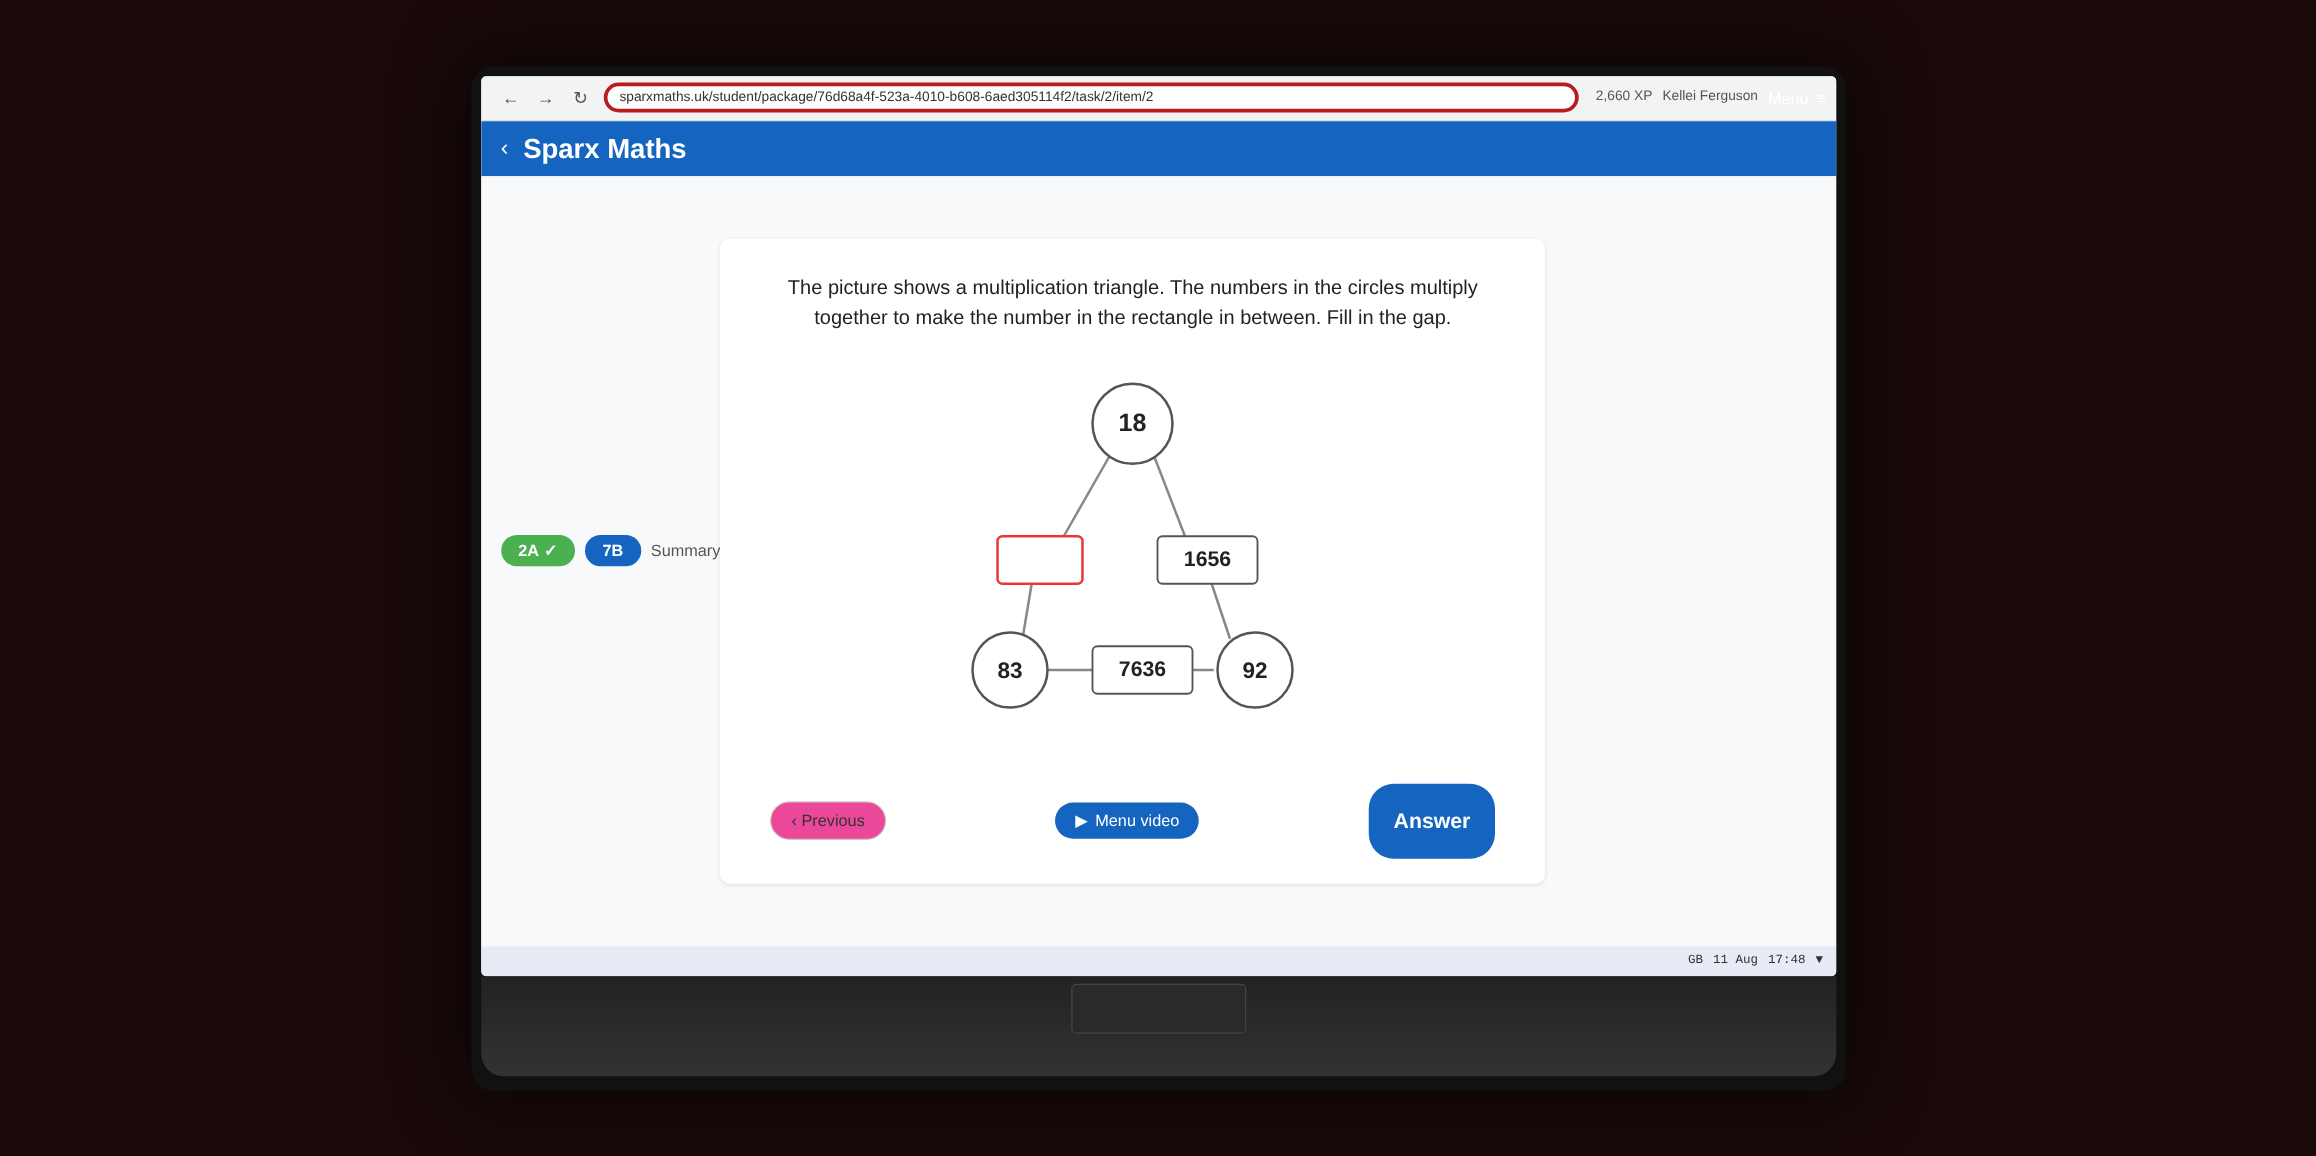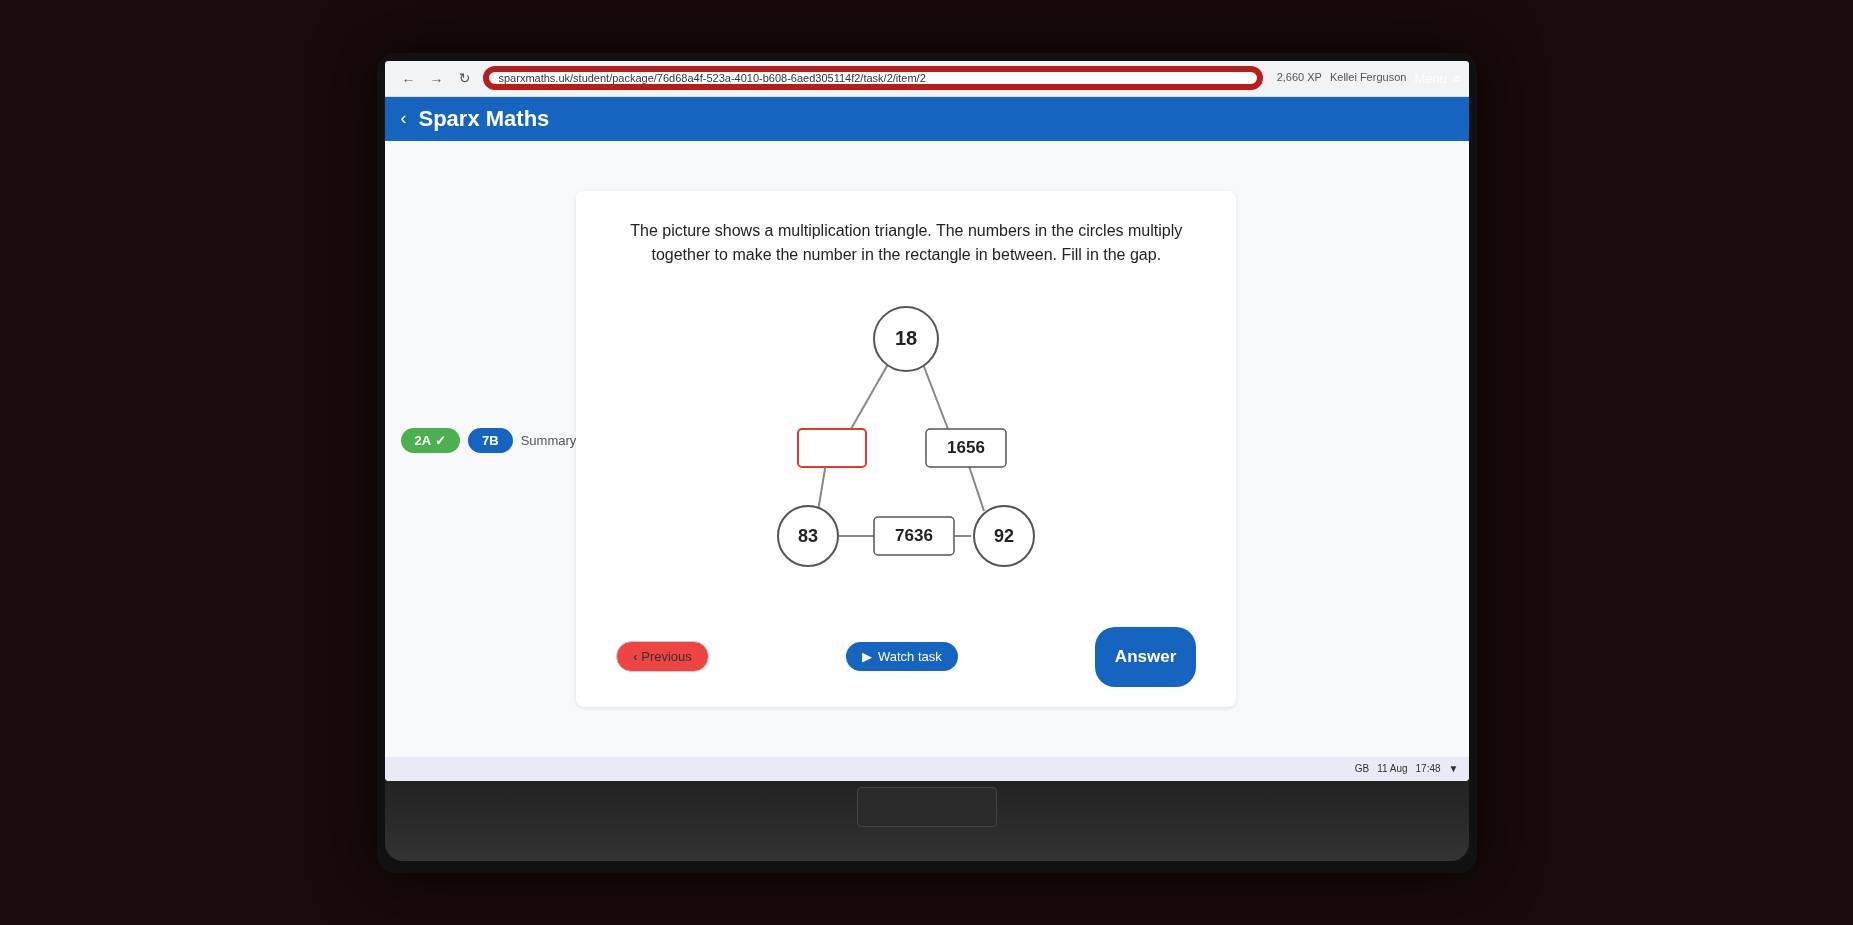--- a/index.html
+++ b/index.html
@@ -55,21 +55,21 @@
       background: none;
       cursor: pointer;
       font-size: 14px;
       color: #555;
       display: flex; align-items: center; justify-content: center;
     }
     .address-bar {
       flex: 1;
       height: 24px;
       border-radius: 12px;
-      border: 6px solid #b91c1c;
+      border: 3px solid #b91c1c;
       background: #fff;
       font-size: 11px;
       padding: 0 10px;
       color: #333;
       display: flex;
       align-items: center;
     }
     .browser-actions {
       display: flex;
       gap: 8px;
@@ -193,21 +193,21 @@
     .bottom-bar {
       display: flex;
       align-items: center;
       justify-content: space-between;
       width: 100%;
       max-width: 660px;
       margin-top: 8px;
     }
     .prev-btn {
       border: 1px solid #ccc;
-      background: #ef4444;
+      background: #ec4899;
       border-radius: 20px;
       padding: 7px 16px;
       font-size: 13px;
       cursor: pointer;
       color: #333;
     }
     .watch-video-btn {
       background: #1565c0;
       color: #fff;
       border: none;
@@ -234,20 +234,21 @@
     .status-bar {
       background: #e8eaf6;
       height: 24px;
       display: flex;
       align-items: center;
       justify-content: flex-end;
       padding: 0 10px;
       font-size: 10px;
       color: #333;
       gap: 8px;
+      font-family: Liberation Mono, monospace;
     }
 
     
     .laptop-bottom {
       height: 80px;
       background: linear-gradient(180deg, #222 0%, #333 100%);
       border-radius: 0 0 18px 18px;
       display: flex;
       align-items: flex-start;
       justify-content: center;
@@ -344,21 +345,21 @@
             <text x="278" y="251" text-anchor="middle" font-size="18" font-weight="bold" fill="#222">92</text>
           </svg>
         </div>
 
         <div class="bottom-bar">
           <button class="prev-btn">
             <span>‹ Previous</span>
           </button>
           <button class="watch-video-btn">
             <span>▶</span>
-            <span>Watch task</span>
+            <span>Menu video</span>
           </button>
           <button class="answer-btn">
             <span>Answer</span>
           </button>
         </div>
       </div>
 
     </div>
 
     <div class="status-bar">

